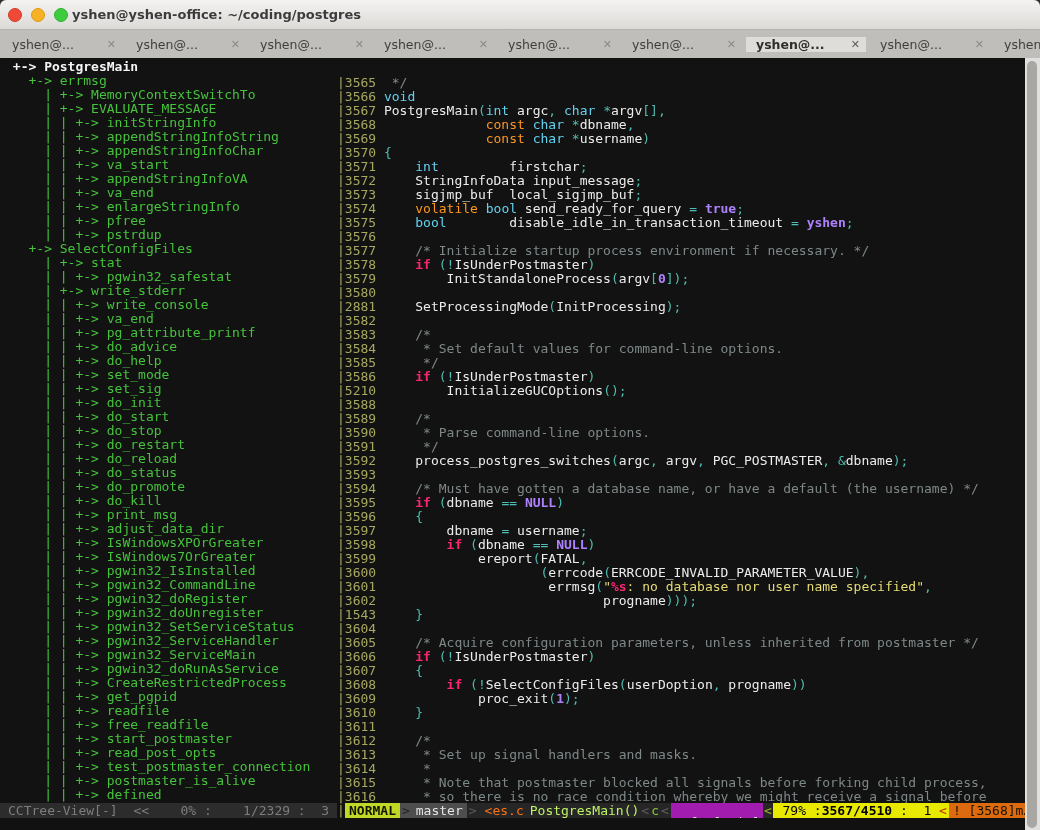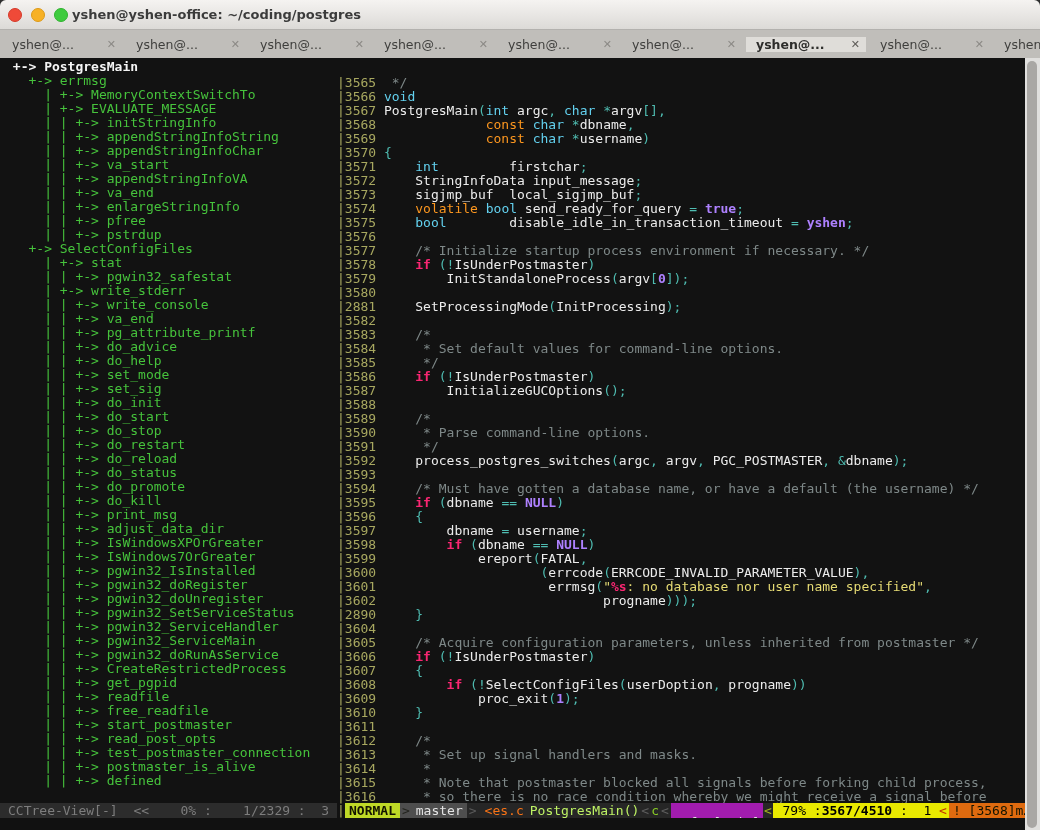--- a/index.html
+++ b/index.html
@@ -157,20 +157,21 @@
         <div class="row t-line">     | | +-&gt; do_restart</div>
         <div class="row t-line">     | | +-&gt; do_reload</div>
         <div class="row t-line">     | | +-&gt; do_status</div>
         <div class="row t-line">     | | +-&gt; do_promote</div>
         <div class="row t-line">     | | +-&gt; do_kill</div>
         <div class="row t-line">     | | +-&gt; print_msg</div>
         <div class="row t-line">     | | +-&gt; adjust_data_dir</div>
         <div class="row t-line">     | | +-&gt; IsWindowsXPOrGreater</div>
         <div class="row t-line">     | | +-&gt; IsWindows7OrGreater</div>
         <div class="row t-line">     | | +-&gt; pgwin32_IsInstalled</div>
+        <div class="row t-line">     | | +-&gt; pgwin32_CommandLine</div>
         <div class="row t-line">     | | +-&gt; pgwin32_doRegister</div>
         <div class="row t-line">     | | +-&gt; pgwin32_doUnregister</div>
         <div class="row t-line">     | | +-&gt; pgwin32_SetServiceStatus</div>
         <div class="row t-line">     | | +-&gt; pgwin32_ServiceHandler</div>
         <div class="row t-line">     | | +-&gt; pgwin32_ServiceMain</div>
         <div class="row t-line">     | | +-&gt; pgwin32_doRunAsService</div>
         <div class="row t-line">     | | +-&gt; CreateRestrictedProcess</div>
         <div class="row t-line">     | | +-&gt; get_pgpid</div>
         <div class="row t-line">     | | +-&gt; readfile</div>
         <div class="row t-line">     | | +-&gt; free_readfile</div>
@@ -196,37 +197,37 @@
         <div class="row"><span class="ln">|3577 </span><span class="tk-c">    /* Initialize startup process environment if necessary. */</span></div>
         <div class="row"><span class="ln">|3578 </span><span class="tk-n">    </span><span class="tk-k">if</span><span class="tk-n"> </span><span class="tk-p">(!</span><span class="tk-n">IsUnderPostmaster</span><span class="tk-p">)</span></div>
         <div class="row"><span class="ln">|3579 </span><span class="tk-n">        InitStandaloneProcess</span><span class="tk-p">(</span><span class="tk-n">argv</span><span class="tk-p">[</span><span class="tk-d">0</span><span class="tk-p">]);</span></div>
         <div class="row"><span class="ln">|3580 </span></div>
         <div class="row"><span class="ln">|2881 </span><span class="tk-n">    SetProcessingMode</span><span class="tk-p">(</span><span class="tk-n">InitProcessing</span><span class="tk-p">);</span></div>
         <div class="row"><span class="ln">|3582 </span></div>
         <div class="row"><span class="ln">|3583 </span><span class="tk-c">    /*</span></div>
         <div class="row"><span class="ln">|3584 </span><span class="tk-c">     * Set default values for command-line options.</span></div>
         <div class="row"><span class="ln">|3585 </span><span class="tk-c">     */</span></div>
         <div class="row"><span class="ln">|3586 </span><span class="tk-n">    </span><span class="tk-k">if</span><span class="tk-n"> </span><span class="tk-p">(!</span><span class="tk-n">IsUnderPostmaster</span><span class="tk-p">)</span></div>
-        <div class="row"><span class="ln">|3587 </span><span class="tk-n">        InitializeGUCOptions</span><span class="tk-p">();</span></div>
+        <div class="row"><span class="ln">|5210 </span><span class="tk-n">        InitializeGUCOptions</span><span class="tk-p">();</span></div>
         <div class="row"><span class="ln">|3588 </span></div>
         <div class="row"><span class="ln">|3589 </span><span class="tk-c">    /*</span></div>
         <div class="row"><span class="ln">|3590 </span><span class="tk-c">     * Parse command-line options.</span></div>
         <div class="row"><span class="ln">|3591 </span><span class="tk-c">     */</span></div>
         <div class="row"><span class="ln">|3592 </span><span class="tk-n">    process_postgres_switches</span><span class="tk-p">(</span><span class="tk-n">argc</span><span class="tk-p">,</span><span class="tk-n"> argv</span><span class="tk-p">,</span><span class="tk-n"> PGC_POSTMASTER</span><span class="tk-p">,</span><span class="tk-n"> </span><span class="tk-p">&amp;</span><span class="tk-n">dbname</span><span class="tk-p">);</span></div>
         <div class="row"><span class="ln">|3593 </span></div>
         <div class="row"><span class="ln">|3594 </span><span class="tk-c">    /* Must have gotten a database name, or have a default (the username) */</span></div>
         <div class="row"><span class="ln">|3595 </span><span class="tk-n">    </span><span class="tk-k">if</span><span class="tk-n"> </span><span class="tk-p">(</span><span class="tk-n">dbname </span><span class="tk-p">==</span><span class="tk-n"> </span><span class="tk-d">NULL</span><span class="tk-p">)</span></div>
         <div class="row"><span class="ln">|3596 </span><span class="tk-n">    </span><span class="tk-p">{</span></div>
         <div class="row"><span class="ln">|3597 </span><span class="tk-n">        dbname </span><span class="tk-p">=</span><span class="tk-n"> username</span><span class="tk-p">;</span></div>
         <div class="row"><span class="ln">|3598 </span><span class="tk-n">        </span><span class="tk-k">if</span><span class="tk-n"> </span><span class="tk-p">(</span><span class="tk-n">dbname </span><span class="tk-p">==</span><span class="tk-n"> </span><span class="tk-d">NULL</span><span class="tk-p">)</span></div>
         <div class="row"><span class="ln">|3599 </span><span class="tk-n">            ereport</span><span class="tk-p">(</span><span class="tk-n">FATAL</span><span class="tk-p">,</span></div>
         <div class="row"><span class="ln">|3600 </span><span class="tk-n">                    </span><span class="tk-p">(</span><span class="tk-n">errcode</span><span class="tk-p">(</span><span class="tk-n">ERRCODE_INVALID_PARAMETER_VALUE</span><span class="tk-p">),</span></div>
         <div class="row"><span class="ln">|3601 </span><span class="tk-n">                     errmsg</span><span class="tk-p">(</span><span class="tk-str">"</span><span class="tk-k">%s</span><span class="tk-str">: no database nor user name specified"</span><span class="tk-p">,</span></div>
         <div class="row"><span class="ln">|3602 </span><span class="tk-n">                            progname</span><span class="tk-p">)));</span></div>
-        <div class="row"><span class="ln">|2890 </span><span class="tk-n">    </span><span class="tk-p">}</span></div>
+        <div class="row"><span class="ln">|1543 </span><span class="tk-n">    </span><span class="tk-p">}</span></div>
         <div class="row"><span class="ln">|3604 </span></div>
         <div class="row"><span class="ln">|3605 </span><span class="tk-c">    /* Acquire configuration parameters, unless inherited from postmaster */</span></div>
         <div class="row"><span class="ln">|3606 </span><span class="tk-n">    </span><span class="tk-k">if</span><span class="tk-n"> </span><span class="tk-p">(!</span><span class="tk-n">IsUnderPostmaster</span><span class="tk-p">)</span></div>
         <div class="row"><span class="ln">|3607 </span><span class="tk-n">    </span><span class="tk-p">{</span></div>
         <div class="row"><span class="ln">|3608 </span><span class="tk-n">        </span><span class="tk-k">if</span><span class="tk-n"> </span><span class="tk-p">(!</span><span class="tk-n">SelectConfigFiles</span><span class="tk-p">(</span><span class="tk-n">userDoption</span><span class="tk-p">,</span><span class="tk-n"> progname</span><span class="tk-p">))</span></div>
         <div class="row"><span class="ln">|3609 </span><span class="tk-n">            proc_exit</span><span class="tk-p">(</span><span class="tk-d">1</span><span class="tk-p">);</span></div>
         <div class="row"><span class="ln">|3610 </span><span class="tk-n">    </span><span class="tk-p">}</span></div>
         <div class="row"><span class="ln">|3611 </span></div>
         <div class="row"><span class="ln">|3612 </span><span class="tk-c">    /*</span></div>
         <div class="row"><span class="ln">|3613 </span><span class="tk-c">     * Set up signal handlers and masks.</span></div>

